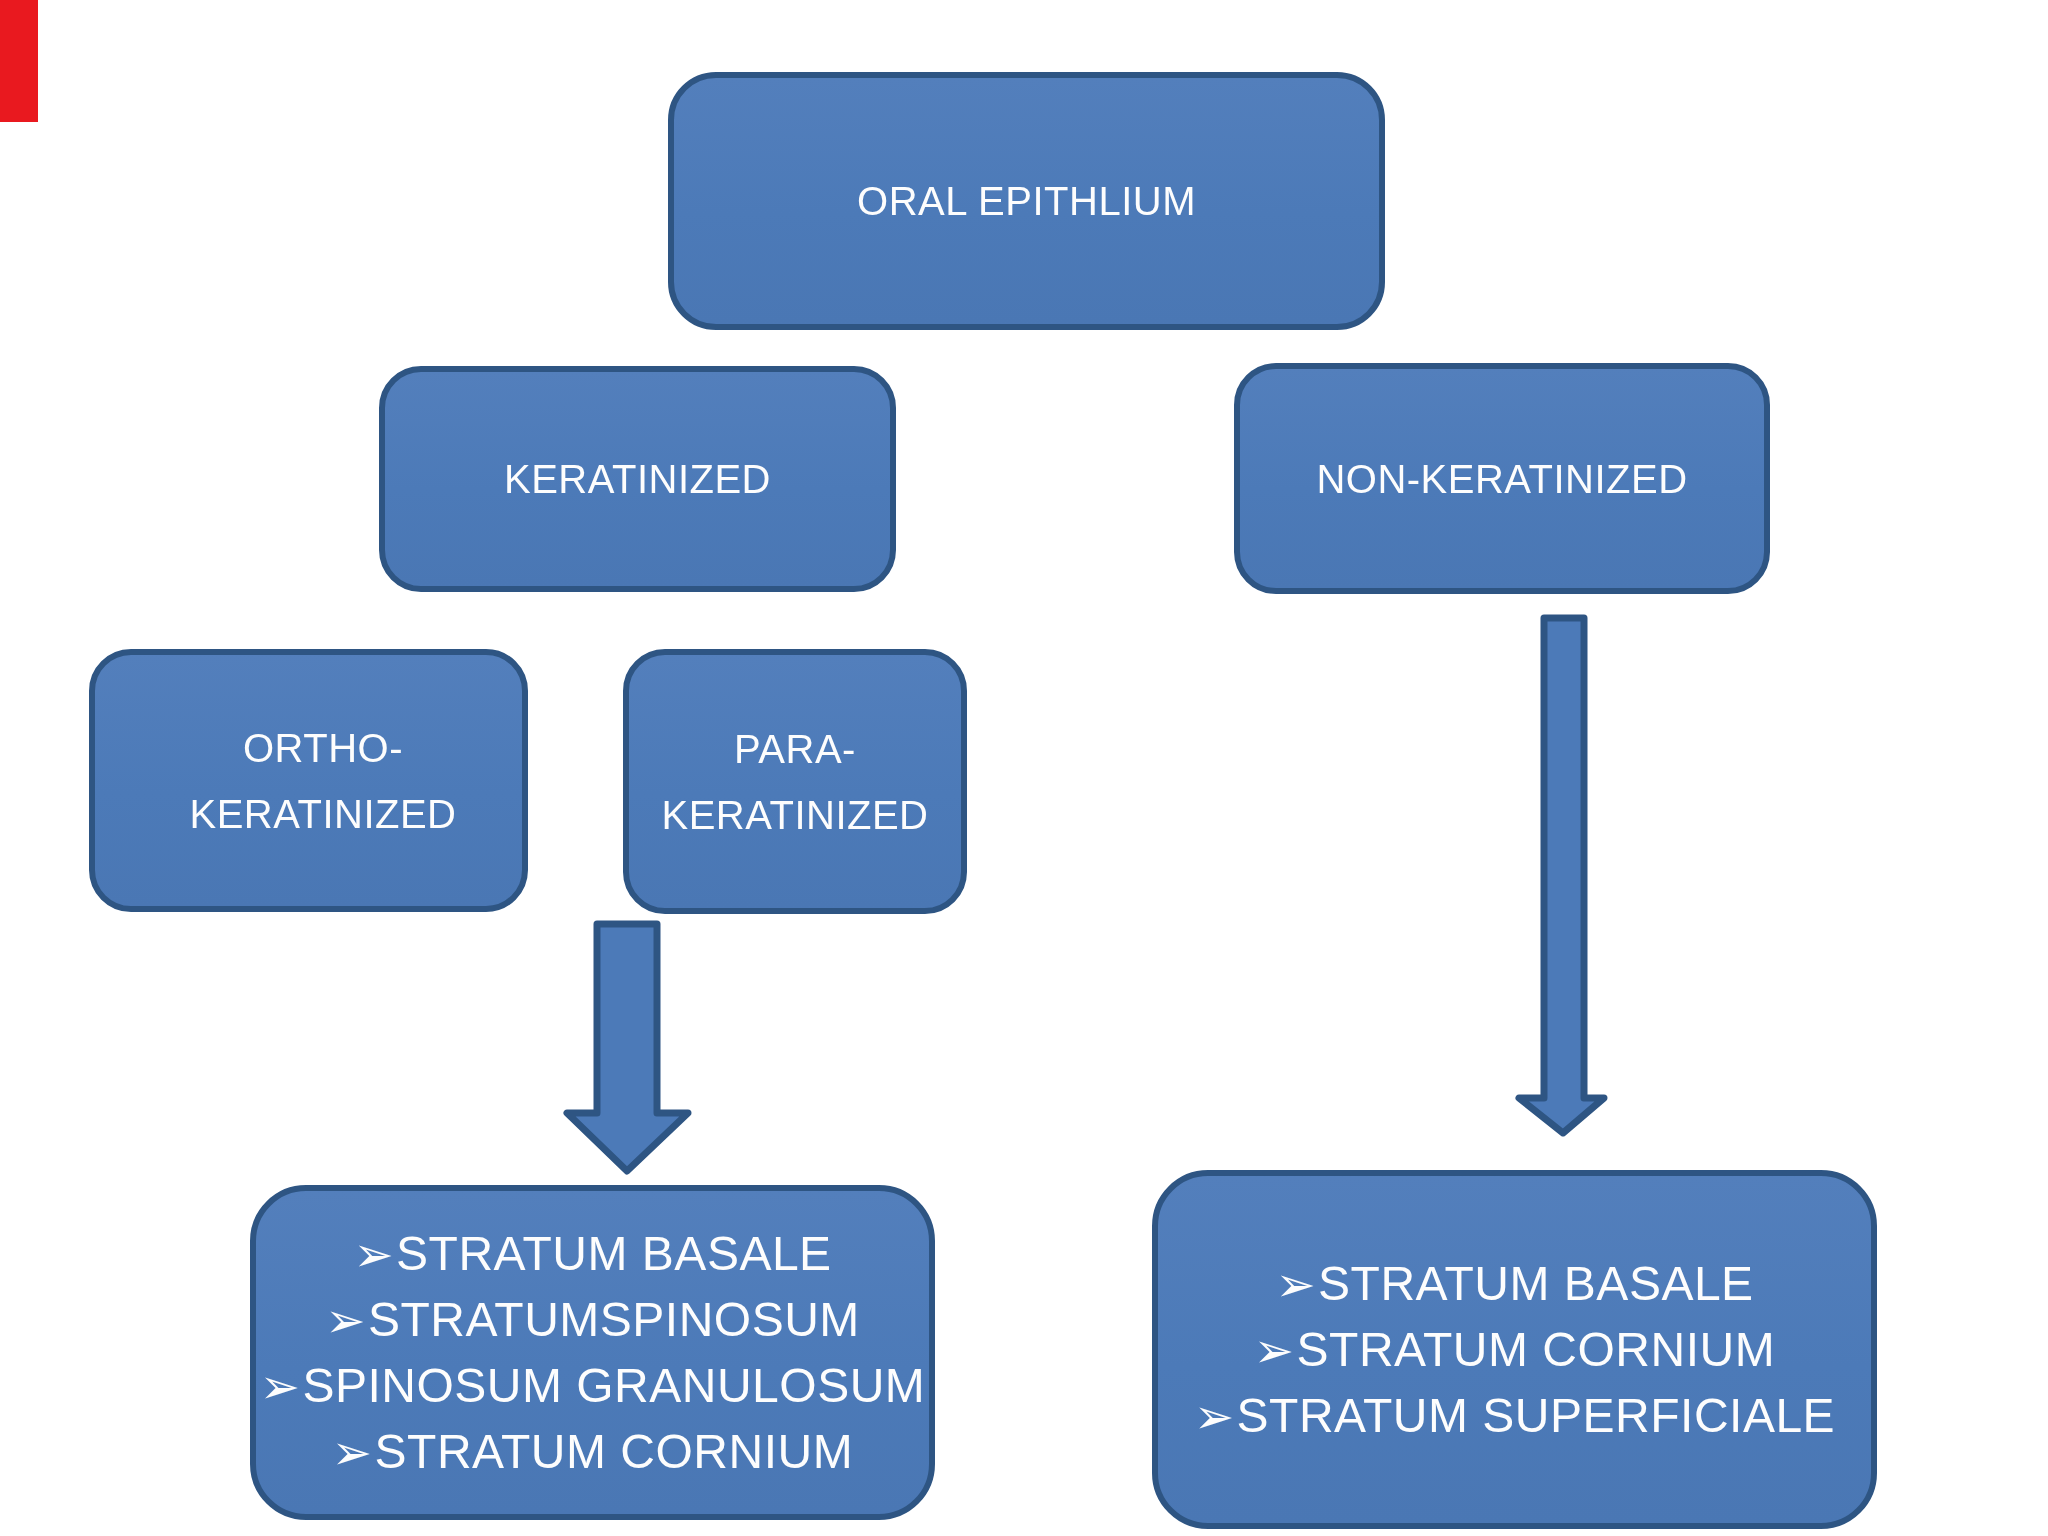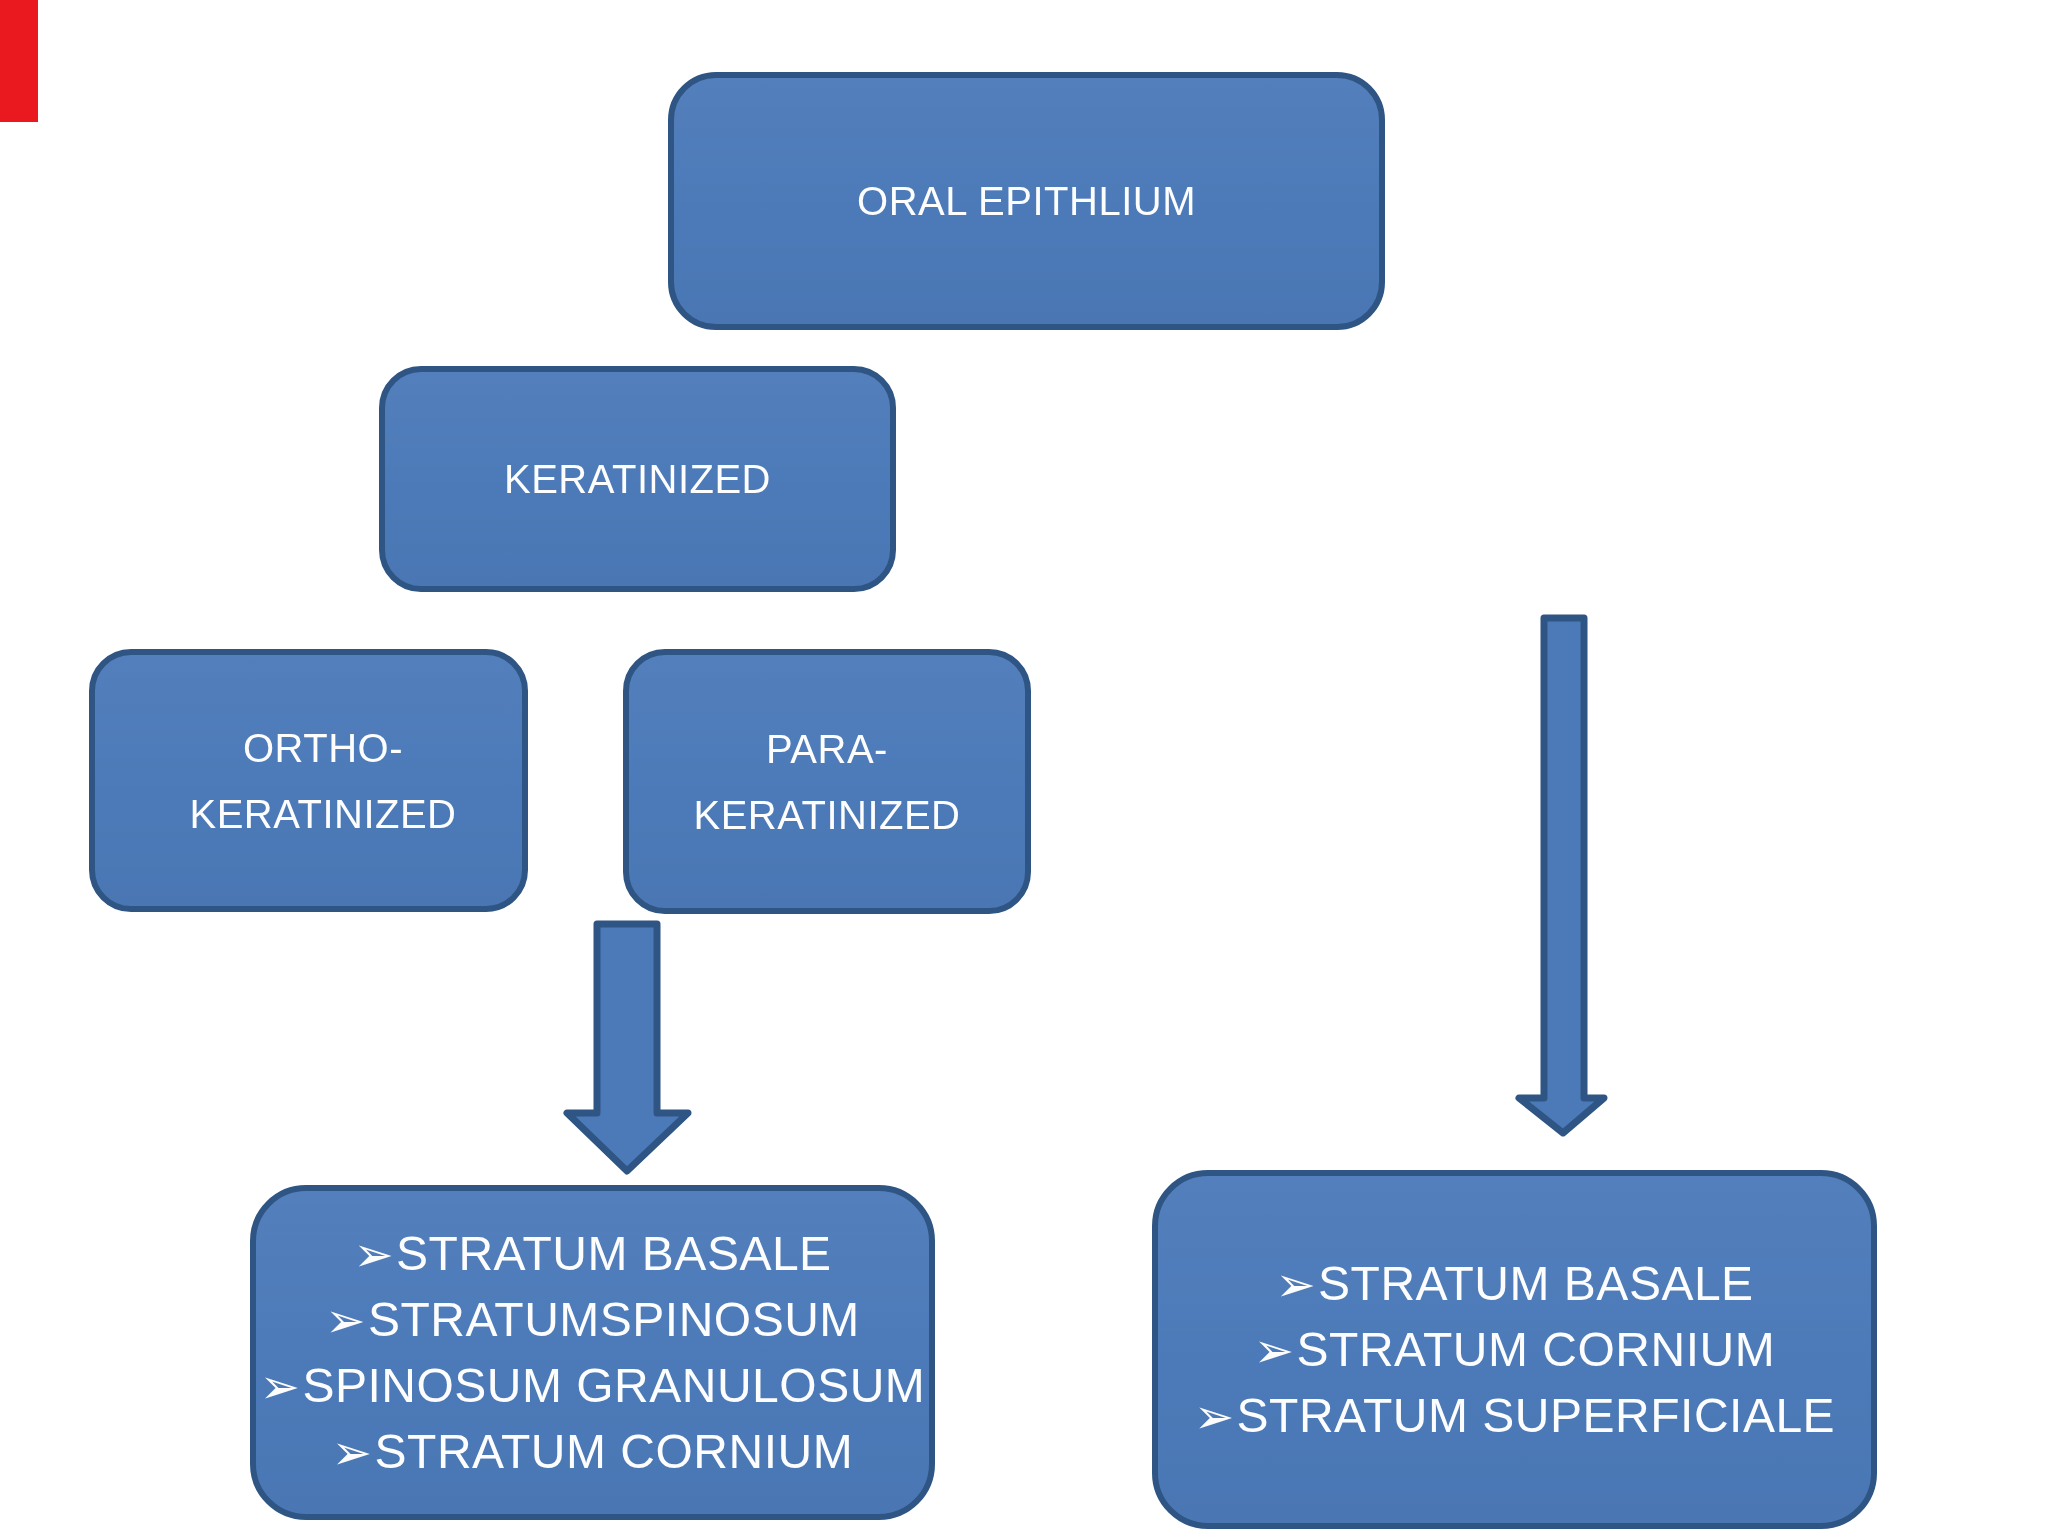--- a/index.html
+++ b/index.html
@@ -66,27 +66,30 @@
   <div id="red-corner"></div>
 
   <div class="node" style="left:668px; top:72px; width:717px; height:258px; border-radius:48px;">
     <div class="label">ORAL EPITHLIUM</div>
   </div>
 
   <div class="node" style="left:379px; top:366px; width:517px; height:226px; border-radius:42px;">
     <div class="label">KERATINIZED</div>
   </div>
 
+  <div class="node" style="left:1234px; top:363px; width:536px; height:231px; border-radius:42px;">
+    <div class="label">NON-KERATINIZED</div>
+  </div>
 
   <div class="node" style="left:89px; top:649px; width:439px; height:263px; border-radius:42px;padding-left:29px;">
     <div class="label">ORTHO-</div>
     <div class="label">KERATINIZED</div>
   </div>
 
-  <div class="node" style="left:623px; top:649px; width:408px; height:265px; border-radius:42px;">
+  <div class="node" style="left:623px; top:649px; width:344px; height:265px; border-radius:42px;">
     <div class="label">PARA-</div>
     <div class="label">KERATINIZED</div>
   </div>
 
   <svg class="arrow-svg" style="left:560px; top:918px;" width="135" height="260" viewBox="0 0 135 260">
     <polygon points="37,6 97,6 97,195 128,195 67,253 7,195 37,195" fill="#4c7ab8" stroke="#2e5583" stroke-width="7" stroke-linejoin="round"></polygon>
   </svg>
 
   <svg class="arrow-svg" style="left:1505px; top:612px;" width="110" height="528" viewBox="0 0 110 528">
     <polygon points="39,6 79,6 79,486 99,486 58,521 14,486 39,486" fill="#4c7ab8" stroke="#2e5583" stroke-width="7" stroke-linejoin="round"></polygon>

